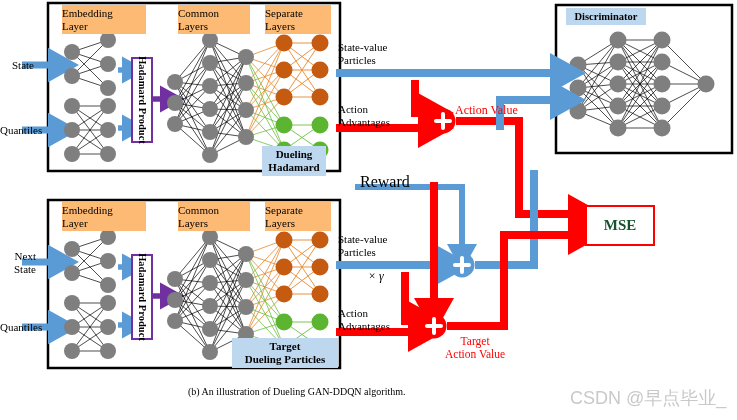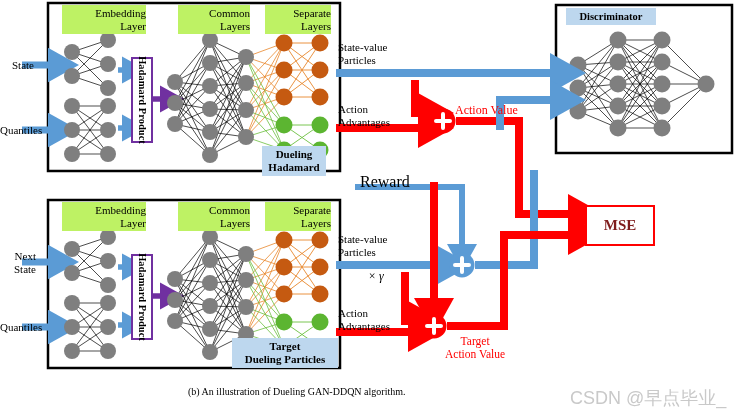--- a/index.html
+++ b/index.html
@@ -1,34 +1,34 @@
 <!DOCTYPE html>
 <html><head>
 <meta charset="utf-8">
 <style>
   html,body{margin:0;padding:0;background:#ffffff;}
   body{width:737px;height:420px;position:relative;
        font-family:"Liberation Serif", serif;overflow:hidden;}
   #root{position:absolute;left:0;top:0;width:737px;height:420px;}
   svg{position:absolute;left:0;top:0;}
   .txt{position:absolute;font-family:"Liberation Serif", serif;color:#000;}
-  .lbl-box{position:absolute;background:#bef264;text-align:right;
+  .lbl-box{position:absolute;background:#fdba74;text-align:left;
            font-size:11px;line-height:12.5px;color:#000;}
   .gen-box{position:absolute;background:#bdd7ee;text-align:center;
            font-weight:bold;font-size:11px;line-height:13px;color:#000;}
   .disc-box{position:absolute;background:#bdd7ee;text-align:center;
             font-weight:bold;font-size:10.5px;line-height:13px;color:#000;}
   .hadamard{position:absolute;border:2px solid #7030a0;background:#fff;
             box-sizing:border-box;}
   .hadamard span{position:absolute;left:50%;top:50%;
      transform:translate(-50%,-50%) rotate(90deg);
      white-space:nowrap;font-weight:bold;font-size:10.5px;color:#000;}
   .mse-box{position:absolute;border:2.5px solid #ff0000;background:#fff;
            box-sizing:border-box;display:flex;align-items:center;
-           justify-content:center;font-weight:bold;font-size:15px;color:#7f1d1d;}
+           justify-content:center;font-weight:bold;font-size:15px;color:#14532d;}
   .red-txt{color:#ff0000;}
   .caption{position:absolute;font-size:10px;color:#000;}
   .watermark{position:absolute;font-size:18px;color:#c9c9c9;
              font-family:"Liberation Sans", sans-serif;}
   .io-txt{font-size:11px;line-height:12.5px;}
 </style>
 </head>
 <body>
 
 <div id="root">
@@ -616,18 +616,18 @@
 
   <div class="txt" style="left:368px;top:269px;font-size:12px;font-style:italic;">× γ</div>
 
   <div class="txt red-txt" style="left:445px;top:335px;font-size:11.5px;line-height:13px;text-align:center;">
     <div>Target</div>
     <div>Action Value</div>
   </div>
 
   <div class="mse-box" style="left:585px;top:205px;width:70px;height:41px;">MSE</div>
 
-  <div class="disc-box" style="left:566px;top:8px;width:90px;padding:2px 0;">Discriminator</div>
+  <div class="disc-box" style="left:566px;top:8px;width:80px;padding:2px 0;">Discriminator</div>
 
   <div class="caption" style="left:188px;top:386px;">(b) An illustration of Dueling GAN-DDQN algorithm.</div>
   <div class="watermark" style="left:570px;top:386px;">CSDN @早点毕业_</div>
 
 </div>
 
 </body></html>

